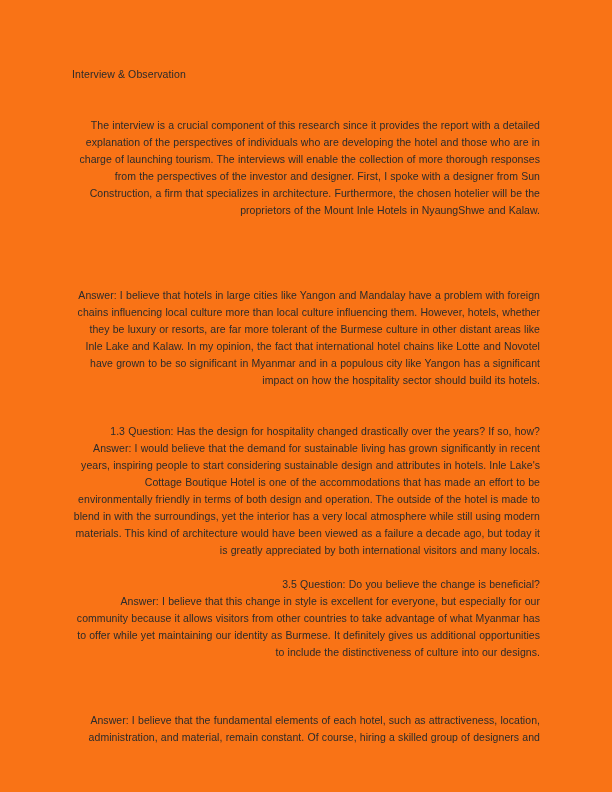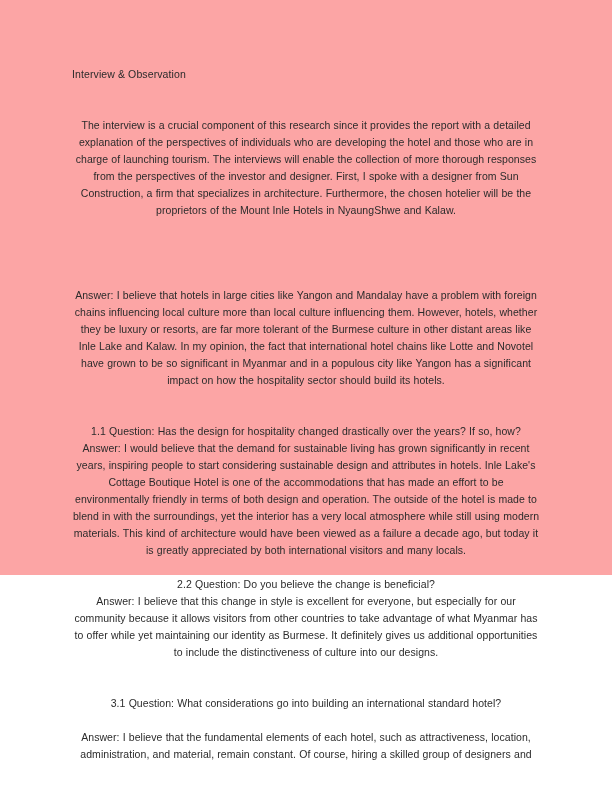--- a/index.html
+++ b/index.html
@@ -12,41 +12,41 @@
     width: 612px;
     height: 792px;
     overflow: hidden;
     font-family: "Liberation Sans", "DejaVu Sans", sans-serif;
     color: #2b2b2b;
     -webkit-font-smoothing: antialiased;
   }
   .page {
     position: relative;
     width: 612px;
-    height: 575px;
-    background: #fca5a5;
+    height: 792px;
+    background: #f97316;
     box-sizing: border-box;
     padding: 66px 72px 0 72px;
   }
   .doc-body {
     width: 468px;
   }
   .heading {
     font-size: 10.5px;
     line-height: 17px;
     color: #2b2b2b;
     margin: 0;
     letter-spacing: 0.01em;
   }
   .para {
     font-size: 10.5px;
     line-height: 17px;
     color: #2b2b2b;
     margin: 0;
-    text-align: center;
+    text-align: right;
     letter-spacing: 0.005em;
     word-spacing: 0.02em;
   }
   
   .gap-1 { height: 17px; }
   .gap-2 { height: 34px; }
 </style>
 </head>
 <body>
 
@@ -61,30 +61,29 @@
 
     <div class="gap-2"></div>
 
 
     <div class="gap-2"></div>
 
     <p class="para">Answer: I believe that hotels in large cities like Yangon and Mandalay have a problem with foreign chains influencing local culture more than local culture influencing them. However, hotels, whether they be luxury or resorts, are far more tolerant of the Burmese culture in other distant areas like Inle Lake and Kalaw. In my opinion, the fact that international hotel chains like Lotte and Novotel have grown to be so significant in Myanmar and in a populous city like Yangon has a significant impact on how the hospitality sector should build its hotels.</p>
 
     <div class="gap-2"></div>
 
-    <p class="para">1.1 Question: Has the design for hospitality changed drastically over the years? If so, how?</p>
+    <p class="para">1.3 Question: Has the design for hospitality changed drastically over the years? If so, how?</p>
     <p class="para">Answer: I would believe that the demand for sustainable living has grown significantly in recent years, inspiring people to start considering sustainable design and attributes in hotels. Inle Lake's Cottage Boutique Hotel is one of the accommodations that has made an effort to be environmentally friendly in terms of both design and operation. The outside of the hotel is made to blend in with the surroundings, yet the interior has a very local atmosphere while still using modern materials. This kind of architecture would have been viewed as a failure a decade ago, but today it is greatly appreciated by both international visitors and many locals.</p>
 
     <div class="gap-1"></div>
 
-    <p class="para">2.2 Question: Do you believe the change is beneficial?</p>
+    <p class="para">3.5 Question: Do you believe the change is beneficial?</p>
     <p class="para">Answer: I believe that this change in style is excellent for everyone, but especially for our community because it allows visitors from other countries to take advantage of what Myanmar has to offer while yet maintaining our identity as Burmese. It definitely gives us additional opportunities to include the distinctiveness of culture into our designs.</p>
 
     <div class="gap-2"></div>
 
-    <p class="para">3.1 Question: What considerations go into building an international standard hotel?</p>
 
     <div class="gap-1"></div>
 
     <p class="para">Answer: I believe that the fundamental elements of each hotel, such as attractiveness, location, administration, and material, remain constant. Of course, hiring a skilled group of designers and</p>
 
   </div>
 </div>
 
 </body></html>

